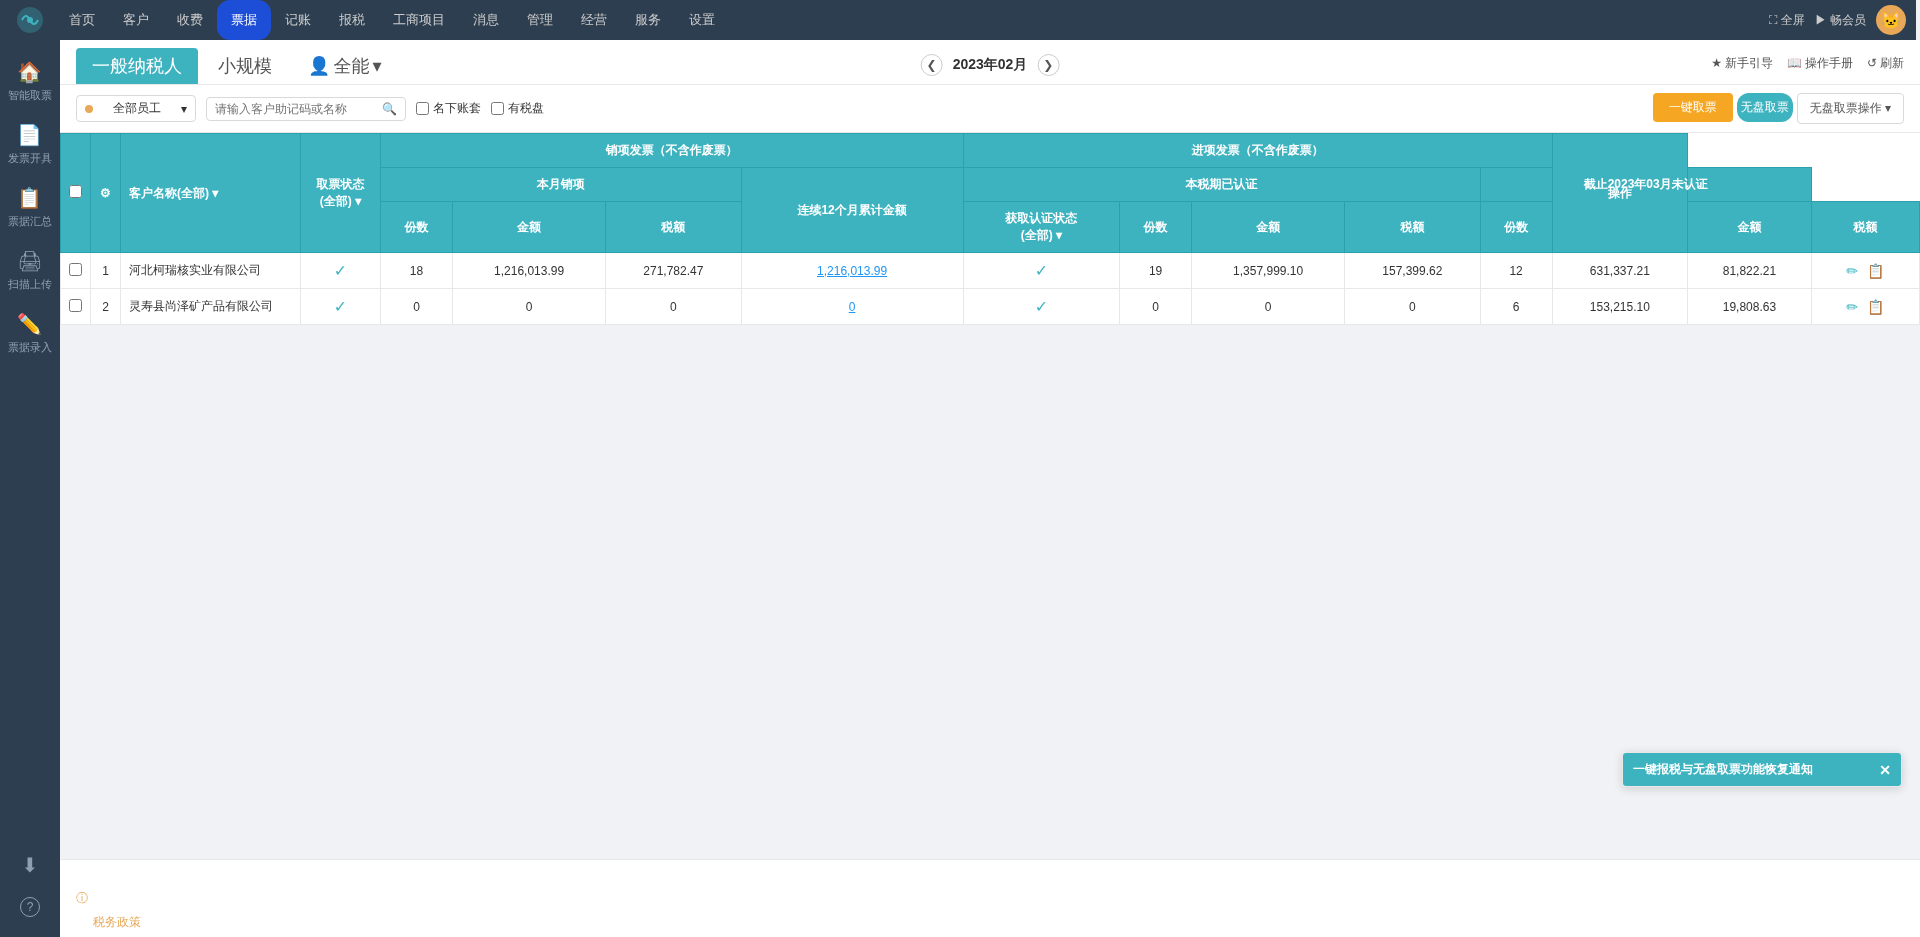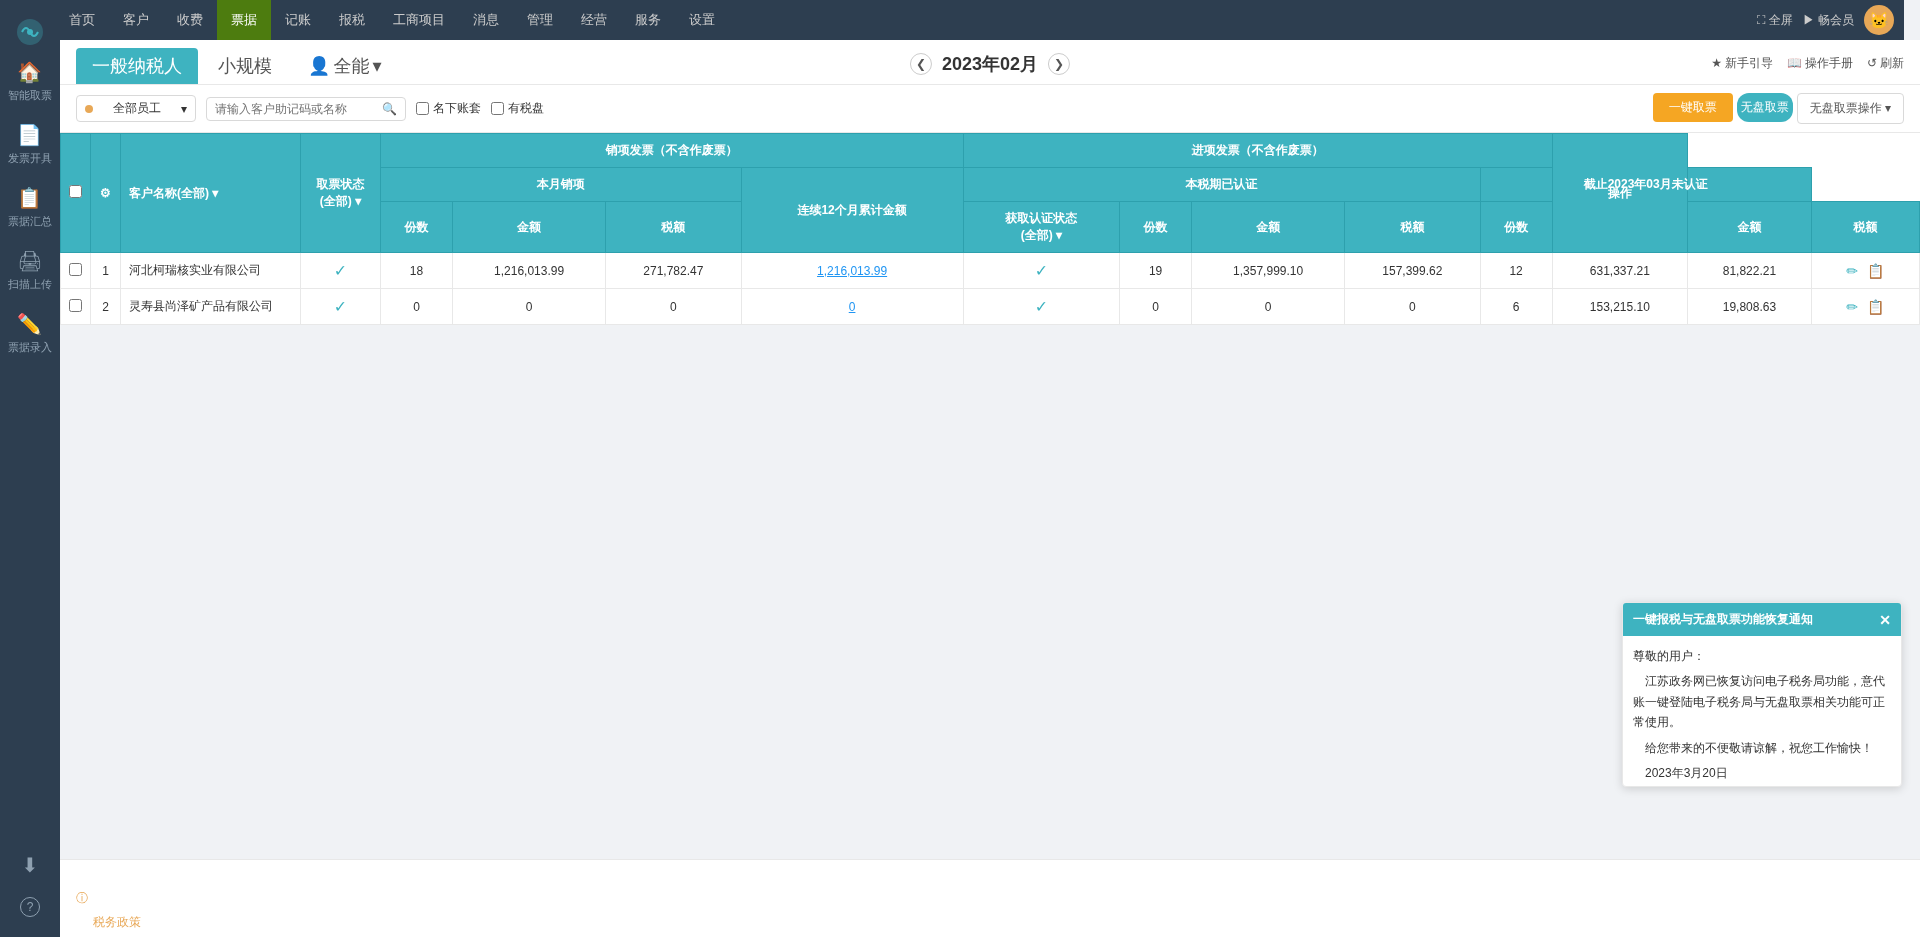--- a/index.html
+++ b/index.html
@@ -3,24 +3,25 @@
   <meta charset="utf-8">
   <style>
     * { box-sizing: border-box; margin: 0; padding: 0; }
     body { font-family: 'Microsoft YaHei', Arial, sans-serif; font-size: 12px; background: #f0f2f5; color: #333; overflow: hidden; height: 937px; }
 
     
     .top-nav {
       background: #2d3e50;
       height: 40px;
       display: flex;
+      align-items: center;
       padding: 12px 10px;
       color: #fff;
       position: fixed;
-      top: 0; left: 0; right: 16px;
+      top: 0; left: 0; right: 4px;
       z-index: 100;
     }
     .top-nav .logo {
       width: 40px;
       height: 40px;
       display: flex;
       align-items: center;
       justify-content: center;
       margin-right: 5px;
     }
@@ -32,22 +33,23 @@
     .top-nav .nav-item {
       padding: 0 14px;
       height: 40px;
       display: flex;
       align-items: center;
       cursor: pointer;
       font-size: 13px;
       color: #ccc;
     }
     .top-nav .nav-item.active {
-      background: #4d7c0f;
-      color: #fff;
+      background: #1d4ed8;
+      color: #fff;
+      border-radius: 13px;
     }
     .top-nav .nav-right {
       display: flex;
       align-items: center;
       gap: 10px;
       font-size: 12px;
       color: #ccc;
     }
     .top-nav .nav-right span { cursor: pointer; }
     .avatar {
@@ -363,21 +365,21 @@
       <div class="tab active">一般纳税人</div>
       <div class="tab">小规模</div>
       <div class="tab" style="display:flex;align-items:center;gap:3px;">
         <span>👤</span>
         <span>全能</span>
         <span>▾</span>
       </div>
 
       <div style="position:absolute; left:50%; transform:translateX(-50%); bottom:8px; display:flex; align-items:center; gap:10px;">
         <div class="arrow" style="width:22px;height:22px;border-radius:50%;border:1px solid #ccc;display:flex;align-items:center;justify-content:center;cursor:pointer;font-size:12px;color:#555;">❮</div>
-        <span style="font-size:18px;font-weight:bold;color:#333;">2023年02月</span>
+        <span style="font-size:14px;font-weight:bold;color:#333;">2023年02月</span>
         <div class="arrow" style="width:22px;height:22px;border-radius:50%;border:1px solid #ccc;display:flex;align-items:center;justify-content:center;cursor:pointer;font-size:12px;color:#555;">❯</div>
       </div>
 
       <div style="margin-left:auto; display:flex; align-items:center; gap:14px; padding-bottom:6px; font-size:12px; color:#555;">
         <span style="cursor:pointer;display:flex;align-items:center;gap:3px;">★ <span>新手引导</span></span>
         <span style="cursor:pointer;display:flex;align-items:center;gap:3px;">📖 <span>操作手册</span></span>
         <span style="cursor:pointer;display:flex;align-items:center;gap:3px;">↺ <span>刷新</span></span>
       </div>
     </div>
   </div>
@@ -487,24 +489,18 @@
       </tbody>
     </table>
   </div>
 </div>
 
 <div class="notification-popup">
   <div class="notification-header">
     <span>一键报税与无盘取票功能恢复通知</span>
     <span class="notification-close">✕</span>
   </div>
-  <div class="notification-body">
-    <p>尊敬的用户：</p>
-    <p style="margin-top:5px;">　江苏政务网已恢复访问电子税务局功能，意代账一键登陆电子税务局与无盘取票相关功能可正常使用。</p>
-    <p style="margin-top:5px;">　给您带来的不便敬请谅解，祝您工作愉快！</p>
-    <p style="margin-top:5px;">　2023年3月20日</p>
-  </div>
 </div>
 
 <div class="footer-bar">
   <span>ⓘ</span>
   <span style="cursor:pointer;margin-top:48px;">税务政策</span>
 </div>
 
 </body></html>

